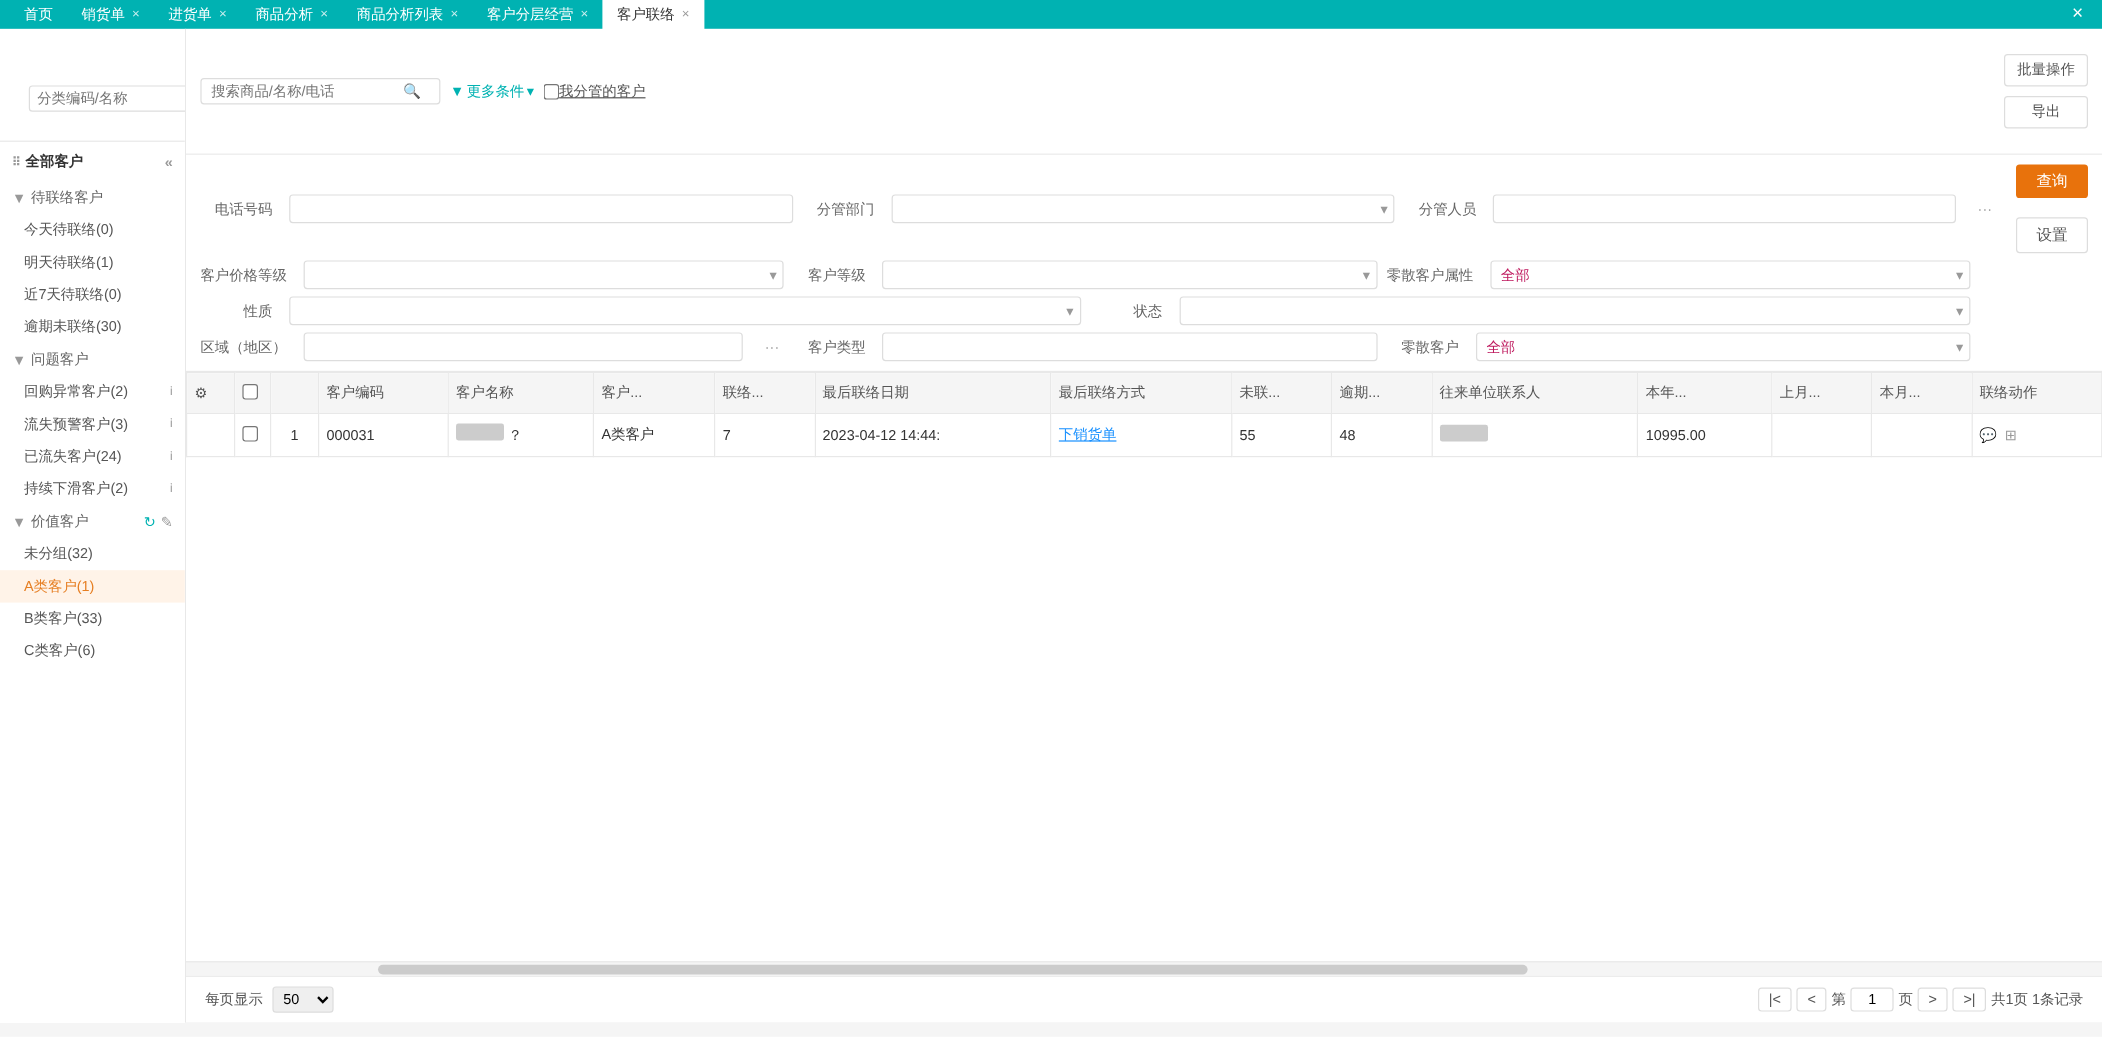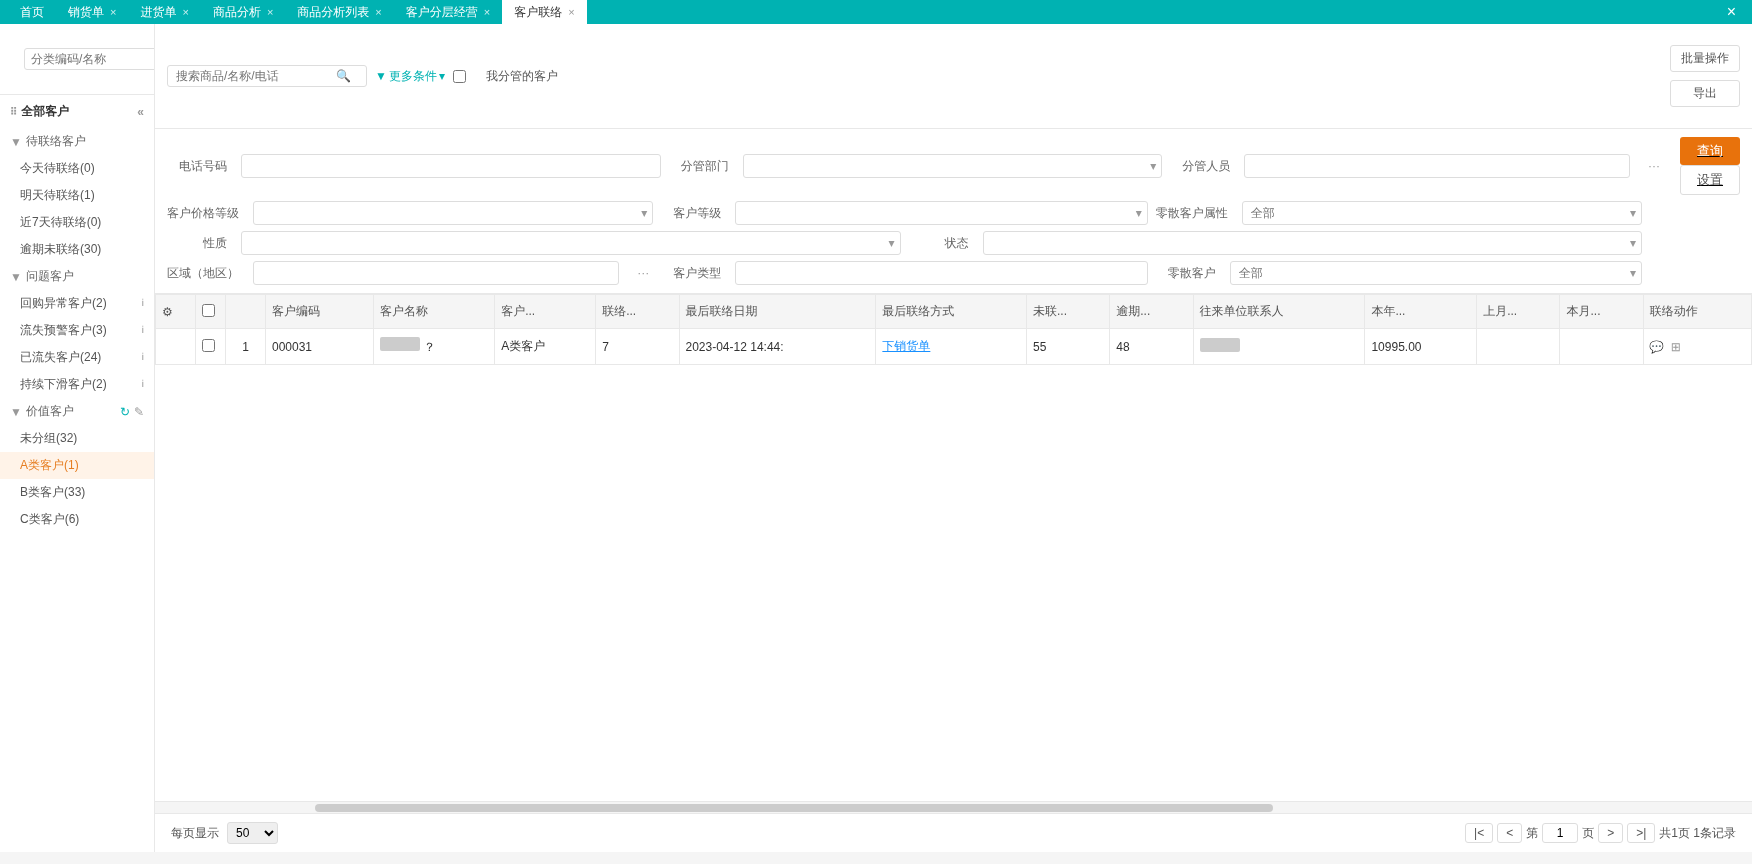--- a/index.html
+++ b/index.html
@@ -55,20 +55,21 @@
       border-right: 1px solid #e8e8e8;
       display: flex;
       flex-direction: column;
       overflow-y: auto;
     }
     .sidebar-search {
       display: flex;
       align-items: center;
       padding: 24px;
       border-bottom: 1px solid #e8e8e8;
+      margin-top: 23px;
     }
     .sidebar-search input {
       flex: 1;
       border: 1px solid #ddd;
       border-radius: 3px;
       padding: 3px 6px;
       font-size: 12px;
       outline: none;
       color: #999;
     }
@@ -136,23 +137,24 @@
     .filter-more {
       display: flex;
       align-items: center;
       color: #00b2b2;
       cursor: pointer;
       gap: 2px;
     }
     .filter-checkbox-label {
       display: flex;
       align-items: center;
-      gap: 20px;
+      gap: 0;
       color: #555;
       cursor: pointer;
+      text-decoration: underline;
     }
     .filter-actions {
       margin-left: auto;
       display: flex;
       gap: 8px;
       flex-direction: column;
     }
     .btn-batch {
       border: 1px solid #ddd;
       background: #fff;
@@ -211,21 +213,21 @@
       flex: 1;
       position: relative;
     }
     .select-wrap select {
       width: 100%;
       border: 1px solid #ddd;
       border-radius: 3px;
       padding: 4px 24px 4px 8px;
       font-size: 12px;
       outline: none;
-      color: #737373;
+      color: #be185d;
       background: #fff;
       appearance: none;
     }
     .select-wrap::after {
       content: '▾';
       position: absolute;
       right: 6px;
       top: 50%;
       transform: translateY(-50%);
       color: #999;
@@ -490,21 +492,21 @@
           <span class="filter-label">分管部门</span>
           <div class="select-wrap">
             <select><option></option></select>
           </div>
         </div>
         <div class="filter-field">
           <span class="filter-label">分管人员</span>
           <input class="filter-input" type="text" style="flex: 1 1 0%;">
           <span class="filter-dots">···</span>
         </div>
-        <div style="display:flex;flex-direction:column;gap:0;margin-left:8px;text-decoration:underline;">
+        <div style="display:flex;flex-direction:column;gap:16px;margin-left:8px;">
           <button class="btn-query">查询</button>
           <button class="btn-settings">设置</button>
         </div>
       </div>
 
       <div class="filter-row">
         <div class="filter-field">
           <span class="filter-label">客户价格等级</span>
           <div class="select-wrap">
             <select><option></option></select>

